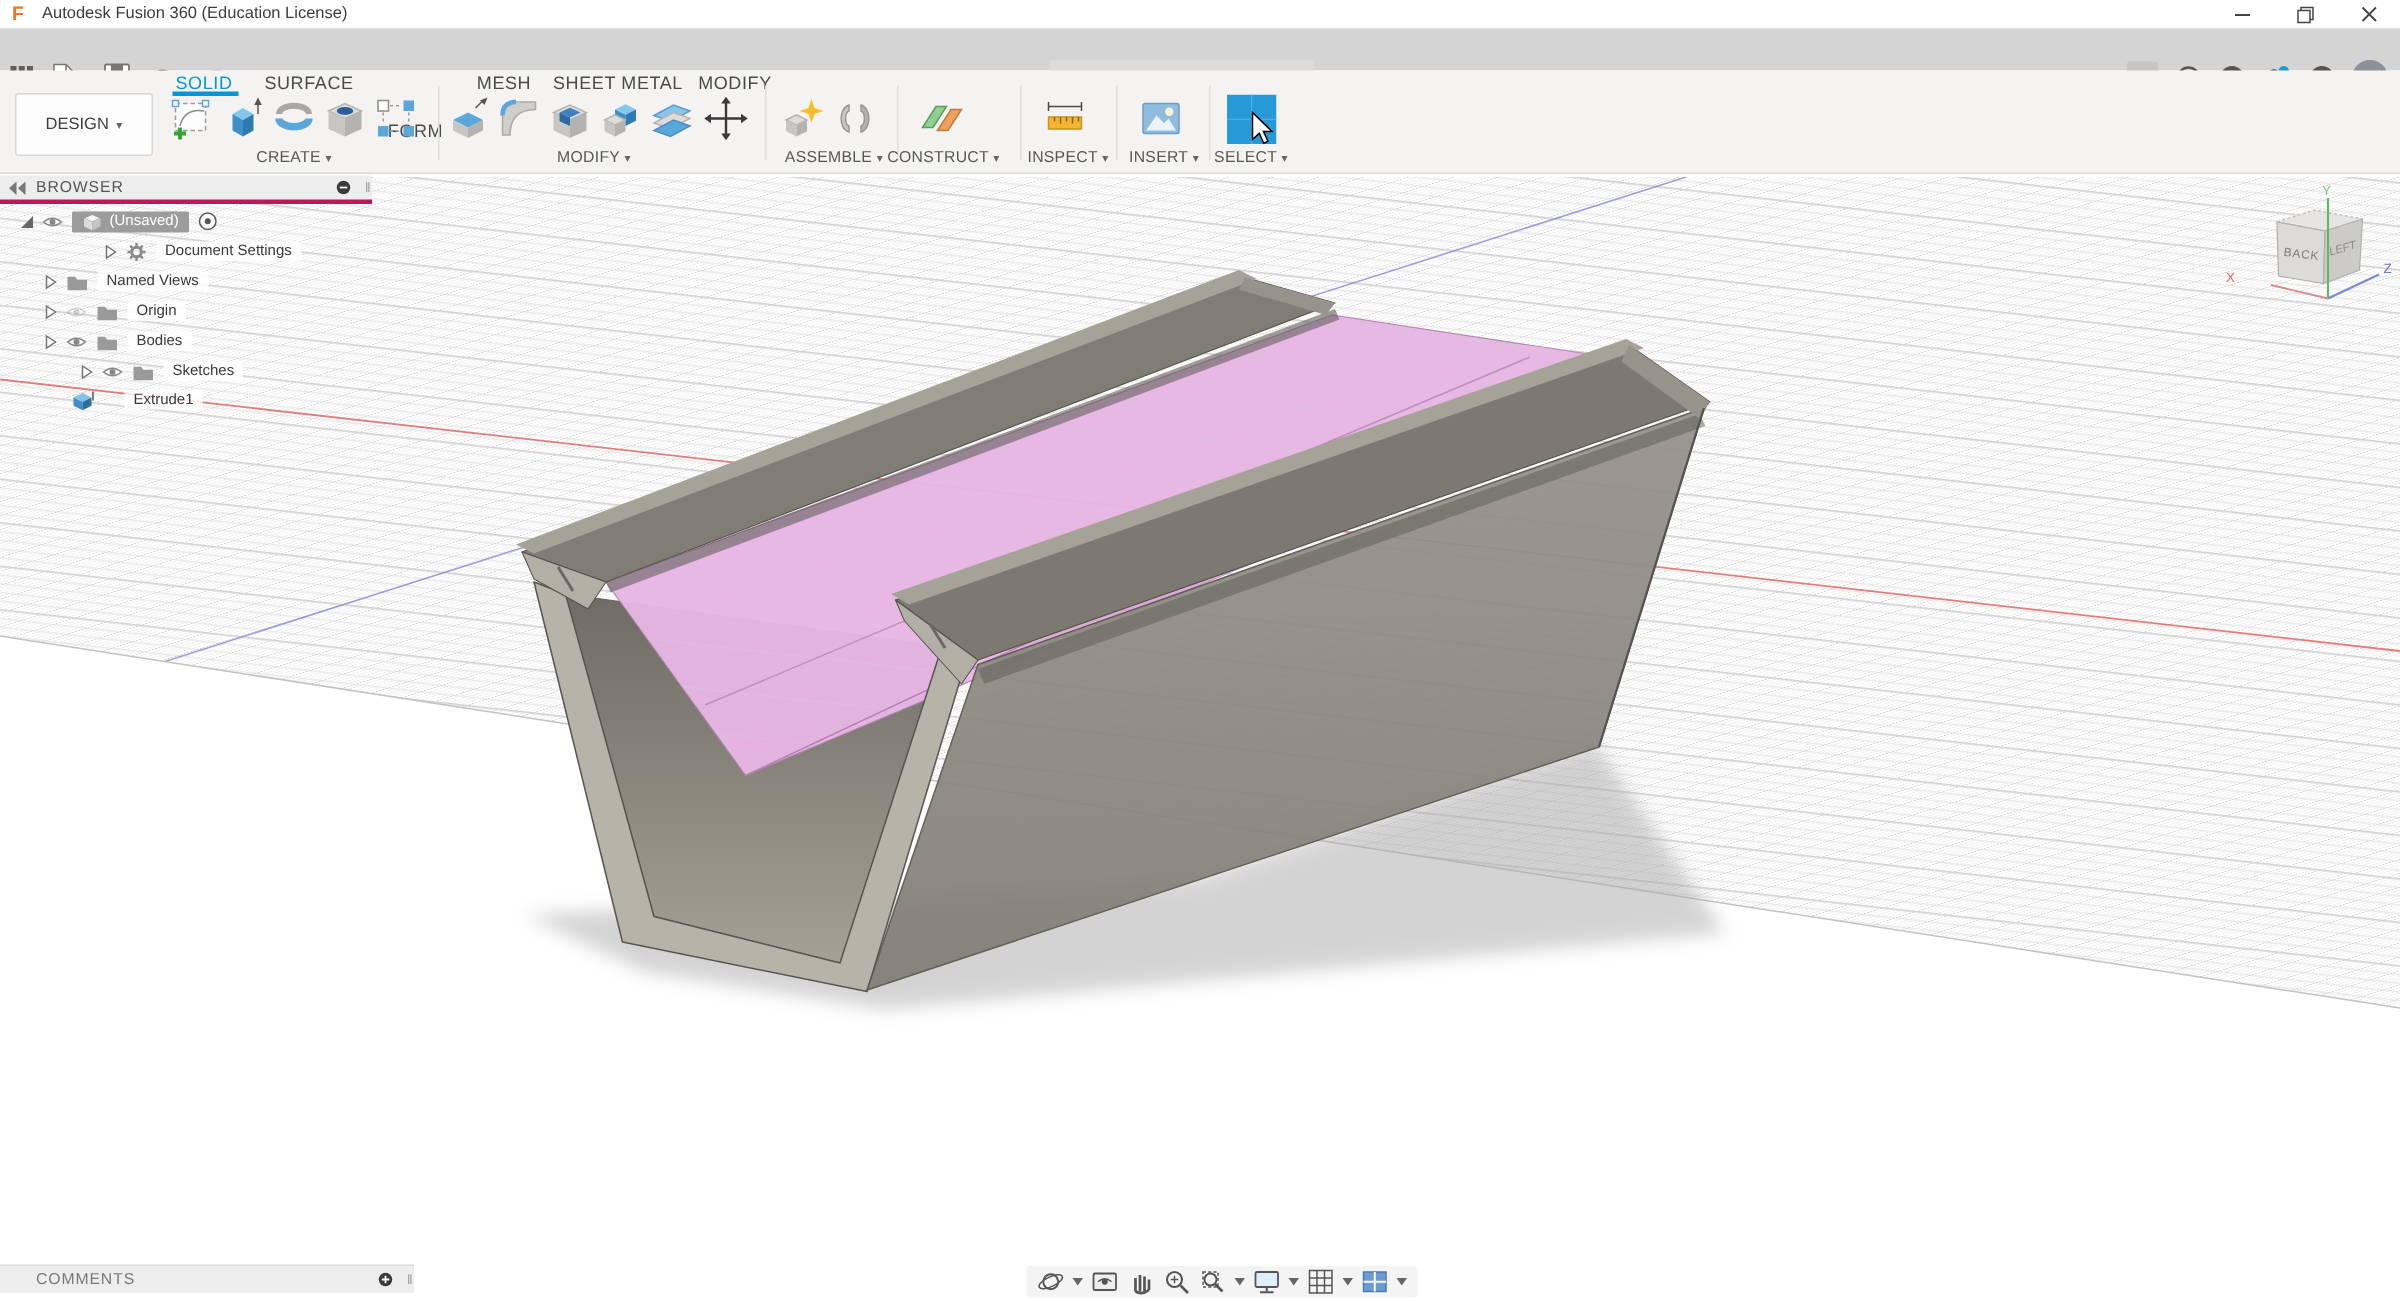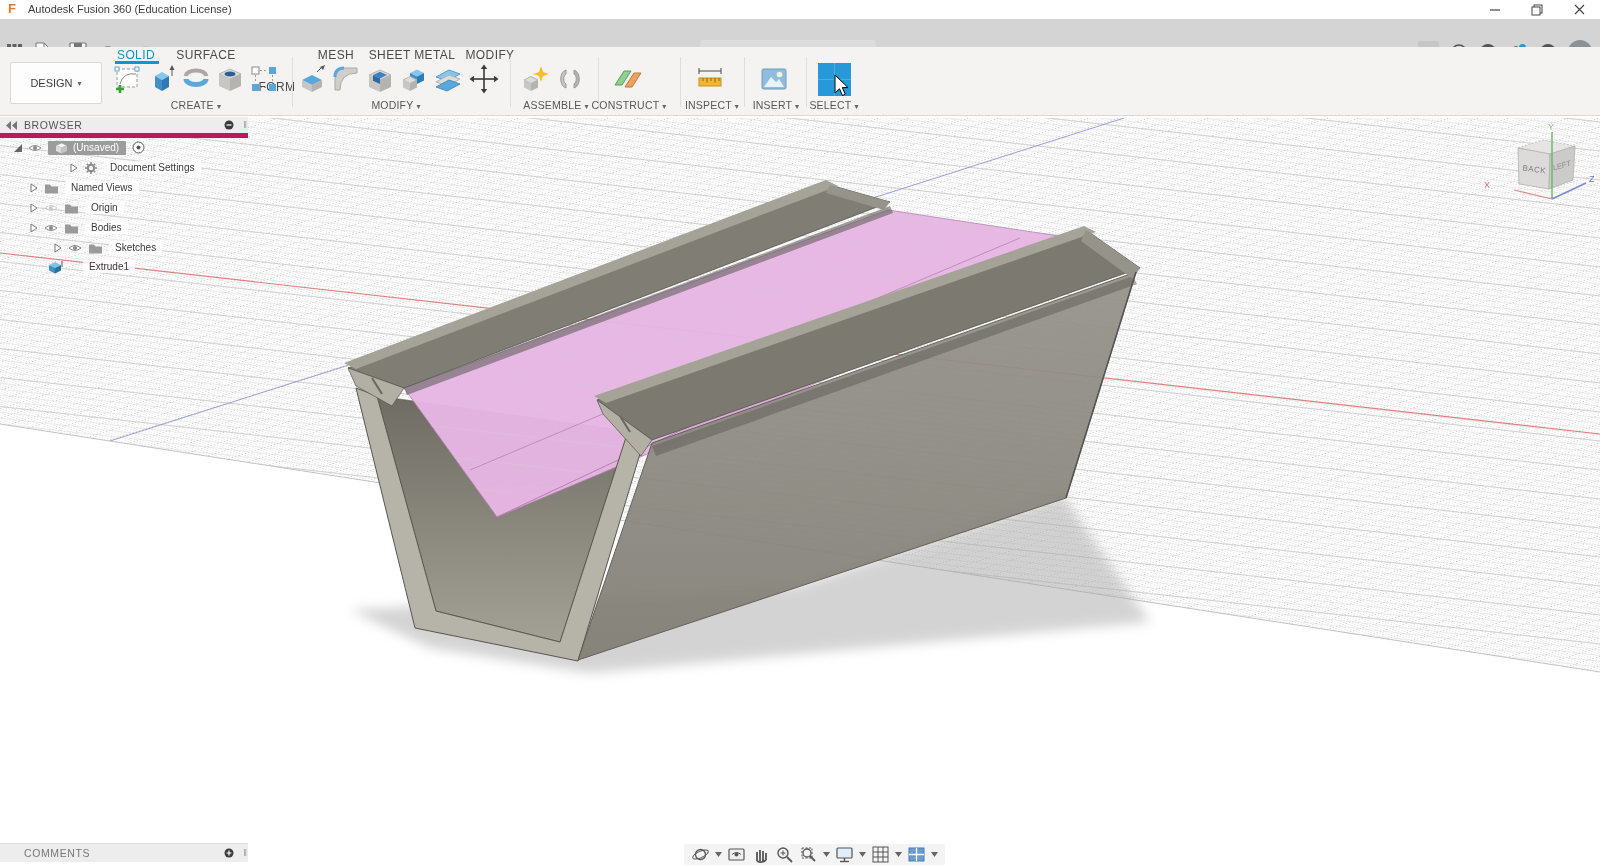--- a/index.html
+++ b/index.html
@@ -27,28 +27,28 @@
   .design-btn{position:absolute;left:10px;top:15px;width:90px;height:40px;background:#fdfdfd;border:1px solid #d8d8d8;
               border-radius:2px;display:flex;align-items:center;justify-content:center;gap:5px;font-size:11px;color:#3c3c3c;}
   .rtab{position:absolute;top:1px;width:90px;text-align:center;font-size:12px;letter-spacing:.4px;color:#4a4a4a;}
   .rtab.active{color:#0696d7;}
   .rtab-underline{position:absolute;left:115px;top:14px;width:44px;height:3px;background:#0696d7;}
   .ricon{position:absolute;top:16px;}
   .glabel{position:absolute;top:52px;width:110px;text-align:center;font-size:10.5px;color:#575757;letter-spacing:.2px;}
   .glabel .arr{font-size:8px;color:#666;}
   .gsep{position:absolute;top:10px;width:1px;height:50px;background:#dedede;}
   
-  .browser-head{position:absolute;left:0;top:117px;width:248px;height:16px;background:#ededed;border-bottom:5px solid #be185d;
+  .browser-head{position:absolute;left:0;top:117px;width:248px;height:16px;background:#ededed;border-bottom:3px solid #be185d;
                 display:flex;align-items:center;font-size:10.5px;color:#555;letter-spacing:.6px;}
   .brow{position:absolute;height:17px;display:flex;align-items:center;gap:6px;}
   .chip{background:rgba(255,255,255,.82);padding:1px 6px;border-radius:1px;font-size:10px;color:#3a3a3a;white-space:nowrap;}
   .chip.sel{background:#9c9c9c;color:#fff;display:flex;align-items:center;gap:5px;padding:1px 7px;}
   .grip{font-size:9px;color:#999;letter-spacing:-1px;}
   
-  .comments{position:absolute;left:0;top:843px;width:248px;height:18px;background:#ededed;border-top:1px solid #ddd;
+  .comments{position:absolute;left:0;top:843px;width:276px;height:18px;background:#ededed;border-top:1px solid #ddd;
             display:flex;align-items:center;font-size:10.5px;color:#777;letter-spacing:.6px;}
   
   .navbar{position:absolute;left:684px;top:844px;height:21px;display:flex;align-items:center;gap:5px;
           background:rgba(243,243,243,.92);padding:0 7px;border-radius:2px;}
   .navbar svg{display:block;}
 </style>
 </head>
 <body>
 
 <div id="app">

